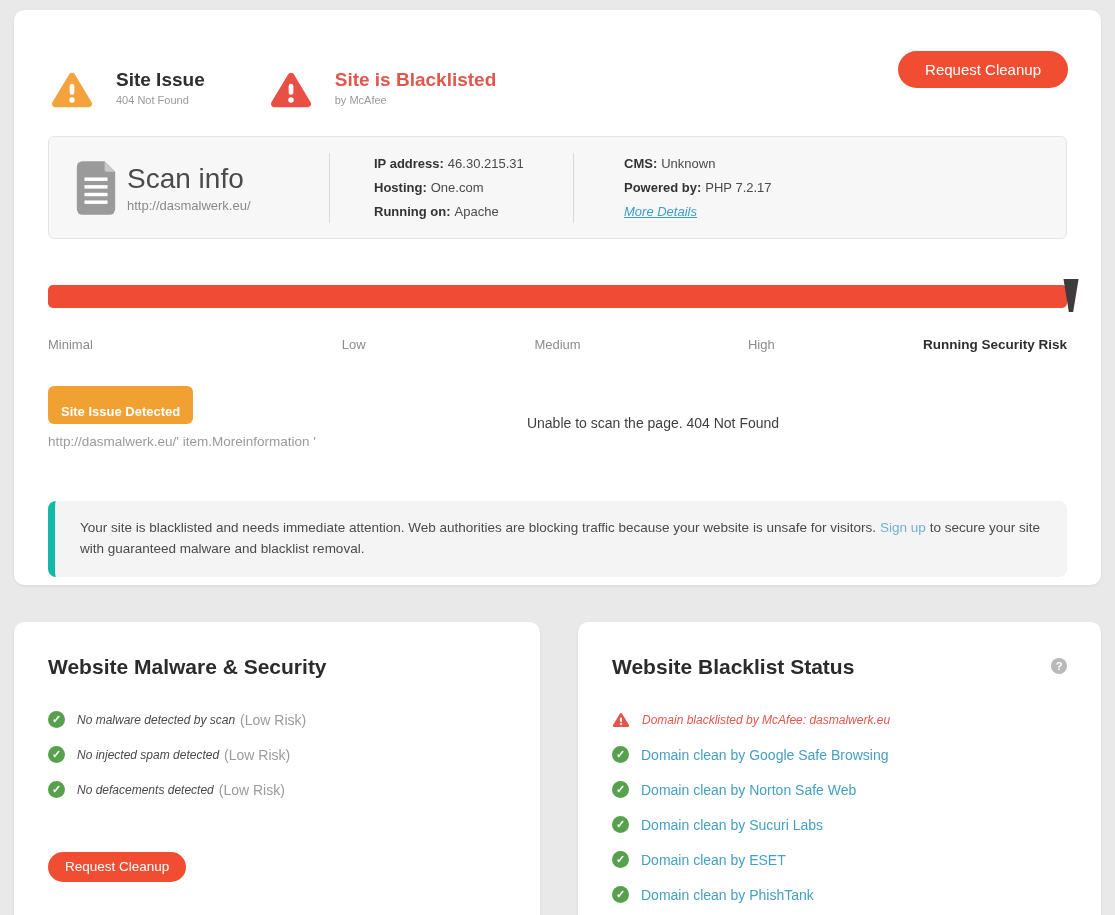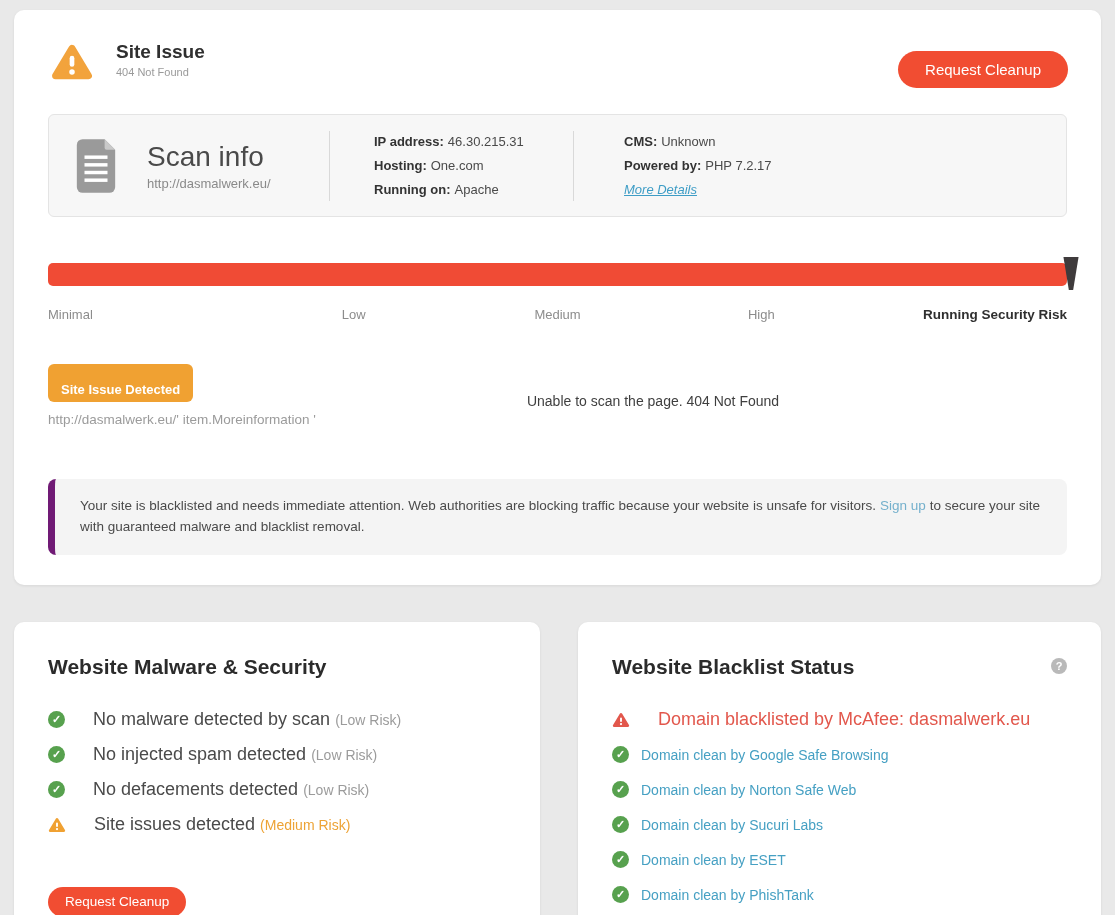--- a/index.html
+++ b/index.html
@@ -18,21 +18,21 @@
     position: absolute; left: 14px; top: 10px;
     width: 1087px; height: 575px;
     background: #ffffff; border-radius: 10px;
     box-shadow: 0 1px 3px rgba(0,0,0,0.08);
   }
 
   .header-row {
     display: flex; align-items: flex-start;
     padding: 30px 33px 0 36px;
   }
-  .status-group { display: flex; align-items: flex-start; }
+  .status-group { display: flex; align-items: flex-start; margin-top: 28px; }
   .status-group + .status-group { margin-left: 64px; }
   .status-icon { width: 44px; height: 40px; flex: 0 0 auto; margin-top: 2px; }
   .status-text { margin-left: 22px; }
   .status-title { font-size: 19px; font-weight: bold; color: #2f2f2f; line-height: 23px; }
   .status-title.red { color: #e2574c; }
   .status-sub { font-size: 11px; color: #9a9a9a; margin-top: 3px; }
 
   .btn-pill {
     border: none; cursor: pointer;
     background: #f14d32; color: #ffffff;
@@ -46,21 +46,21 @@
   .scan-info-box {
     margin: 26px 34px 0;
     background: #f7f7f7;
     border: 1px solid #e4e4e4;
     border-radius: 6px;
     height: 103px;
     display: flex; align-items: center;
   }
   .si-col1 { display: flex; align-items: center; padding-left: 24px; width: 280px; }
   .doc-icon { width: 46px; height: 58px; flex: 0 0 auto; }
-  .si-text { margin-left: 28px; }
+  .si-text { margin-left: 8px; }
   .si-title { font-size: 28px; font-weight: 400; color: #4a4a4a; line-height: 32px; }
   .si-url { font-size: 13px; color: #8a8a8a; margin-top: 3px; }
   .si-divider { width: 1px; background: #d9d9d9; height: 70px; }
   .si-col2 { padding: 0 44px; width: 243px; }
   .si-col3 { padding: 0 50px; }
   .si-row { font-size: 13px; line-height: 24px; color: #4a4a4a; }
   .si-label { font-weight: bold; color: #333333; }
   .si-value { margin-left: 4px; }
   .more-details { color: #3e9dc6; text-decoration: underline; font-size: 13px; line-height: 24px; cursor: pointer; font-style: italic; }
 
@@ -71,21 +71,21 @@
     background: #f04b35;
     position: relative;
   }
   .risk-marker {
     position: absolute; right: -13px; top: -6px;
     width: 18px; height: 33px;
     background: #3f3b3c;
     clip-path: polygon(8% 0, 92% 0, 62% 100%, 38% 100%);
   }
   .risk-labels { position: relative; height: 17px; margin-top: 17px; font-size: 13px; color: #8c8c8c; }
-  .risk-label { position: absolute; top: 4px; white-space: nowrap; }
+  .risk-label { position: absolute; top: 12px; white-space: nowrap; }
   .rl-0 { left: 0; }
   .rl-1 { left: 30%; transform: translateX(-50%); }
   .rl-2 { left: 50%; transform: translateX(-50%); }
   .rl-3 { left: 70%; transform: translateX(-50%); }
   .rl-4 { right: 0; font-weight: bold; color: #2f2f2f; font-size: 13.5px; }
 
   
   .issue-row { margin: 44px 34px 0; display: flex; }
   .issue-left { width: 47%; }
   .issue-badge {
@@ -94,21 +94,21 @@
     font-size: 13px; font-weight: bold;
     padding: 18px 13px 5px; border-radius: 6px;
   }
   .issue-url { margin-top: 10px; font-size: 13.5px; color: #9b9b9b; }
   .issue-message { flex: 1; margin-top: 29px; font-size: 14px; color: #3f3f3f; }
 
   
   .alert-box {
     margin: 52px 34px 0;
     background: #f4f4f4;
-    border-left: 7px solid #701a75;
+    border-left: 7px solid #14b8a6;
     border-radius: 8px;
     padding: 17px 24px 18px 25px;
     font-size: 13.5px; line-height: 20.5px; color: #4a4a4a;
   }
   .alert-link { color: #74b0cc; cursor: pointer; margin: 0 4px; }
 
   
   .bottom-cards { position: absolute; top: 622px; left: 14px; display: flex; }
   .card {
     background: #ffffff; border-radius: 10px;
@@ -130,21 +130,21 @@
 
   .status-list { margin-top: 31px; }
   .status-item { display: flex; align-items: center; margin-bottom: 16px; height: 19px; }
   .check-icon {
     width: 17px; height: 17px; border-radius: 50%; flex: 0 0 auto;
     background: #57a14e; color: #ffffff;
     font-size: 11px; font-weight: bold;
     display: flex; align-items: center; justify-content: center;
   }
   .tri-icon { width: 18px; height: 16px; flex: 0 0 auto; }
-  .item-text { margin-left: 28px; font-size: 18px; color: #4a4a4a; }
+  .item-text { margin-left: 12px; font-size: 12px; color: #4a4a4a; font-style: italic; }
   .item-risk { margin-left: 5px; font-size: 14px; color: #9b9b9b; }
   .item-risk.medium { color: #eda335; }
   .item-link { margin-left: 12px; font-size: 14px; color: #46a0c3; cursor: pointer; }
   .item-text.bad { color: #e2574c; }
   .card-malware .btn-sm { margin-top: 37px; }
 </style>
 </head>
 <body>
 
 <div class="main-card">
@@ -152,20 +152,31 @@
   <div class="header-row">
     <div class="status-group">
       <svg class="status-icon" viewBox="0 0 32 28">
         <path d="M16 4 L28 24 H4 Z" fill="#f2a33c" stroke="#f2a33c" stroke-width="5" stroke-linejoin="round"></path>
         <rect x="14.3" y="9.5" width="3.4" height="8" rx="1.7" fill="#ffffff"></rect>
         <circle cx="16" cy="21.3" r="2" fill="#ffffff"></circle>
       </svg>
       <div class="status-text">
         <div class="status-title">Site Issue</div>
         <div class="status-sub">404 Not Found</div>
+      </div>
+    </div>
+    <div class="status-group">
+      <svg class="status-icon" viewBox="0 0 32 28">
+        <path d="M16 4 L28 24 H4 Z" fill="#e94f42" stroke="#e94f42" stroke-width="5" stroke-linejoin="round"></path>
+        <rect x="14.3" y="9.5" width="3.4" height="8" rx="1.7" fill="#ffffff"></rect>
+        <circle cx="16" cy="21.3" r="2" fill="#ffffff"></circle>
+      </svg>
+      <div class="status-text">
+        <div class="status-title red">Site is Blacklisted</div>
+        <div class="status-sub">by McAfee</div>
       </div>
     </div>
     <button class="btn-pill btn-lg">Request Cleanup</button>
   </div>
 
   <div class="scan-info-box">
     <div class="si-col1">
       <svg class="doc-icon" viewBox="0 0 48 60">
         <path d="M4 8 a6 6 0 0 1 6-6 H33 L44 13 V52 a6 6 0 0 1 -6 6 H10 a6 6 0 0 1 -6-6 Z" fill="#9a9a9a"></path>
         <path d="M33 2 L44 13 H35 a2 2 0 0 1 -2-2 Z" fill="#c9c9c9"></path>
@@ -231,29 +242,20 @@
       <div class="status-item">
         <span class="check-icon">✓</span>
         <span class="item-text">No injected spam detected</span>
         <span class="item-risk">(Low Risk)</span>
       </div>
       <div class="status-item">
         <span class="check-icon">✓</span>
         <span class="item-text">No defacements detected</span>
         <span class="item-risk">(Low Risk)</span>
       </div>
-      <div class="status-item">
-        <svg class="tri-icon" viewBox="0 0 32 28">
-          <path d="M16 4 L28 24 H4 Z" fill="#f0a132" stroke="#f0a132" stroke-width="5" stroke-linejoin="round"></path>
-          <rect x="14.3" y="9.5" width="3.4" height="8" rx="1.7" fill="#ffffff"></rect>
-          <circle cx="16" cy="21.3" r="2" fill="#ffffff"></circle>
-        </svg>
-        <span class="item-text">Site issues detected</span>
-        <span class="item-risk medium">(Medium Risk)</span>
-      </div>
     </div>
     <button class="btn-pill btn-sm">Request Cleanup</button>
   </div>
 
   <div class="card card-blacklist">
     <div class="card-title-row">
       <h2 class="card-title">Website Blacklist Status</h2>
       <span class="help-icon">?</span>
     </div>
     <div class="status-list">

